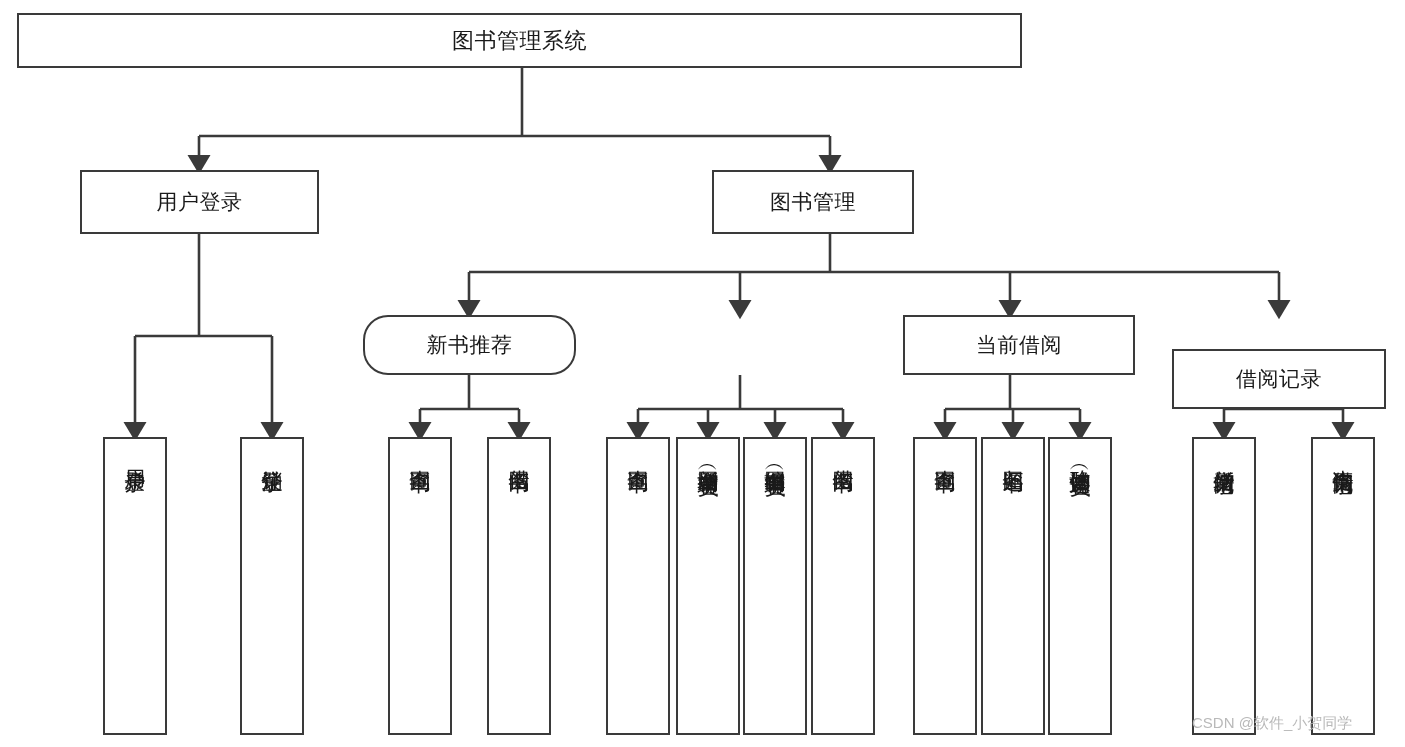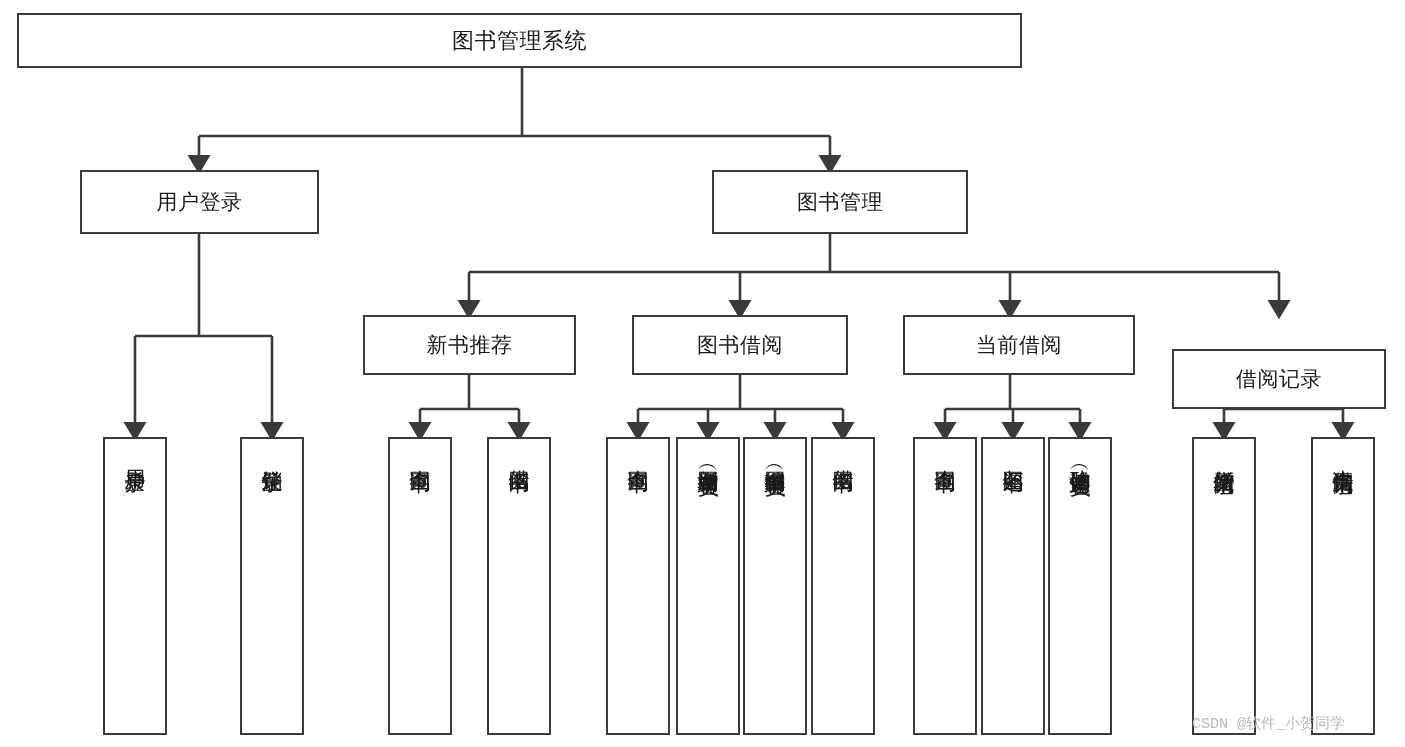--- a/index.html
+++ b/index.html
@@ -60,21 +60,21 @@
     letter-spacing: 1px;
   }
   .node.root .label { font-size: 22px; }
   .watermark {
     position: absolute;
     left: 1192px;
     top: 714px;
     font-size: 15px;
     color: #b9b9b9;
     white-space: nowrap;
-    font-family: Liberation Mono, monospace;
+    font-family: Liberation Sans, sans-serif;
   }
 </style>
 </head>
 <body>
 
 <div id="diagram-root">
 
   <svg class="edges" viewBox="0 0 1405 747" xmlns="http://www.w3.org/2000/svg">
     <defs>
       <marker id="arrowhead" markerWidth="9" markerHeight="9" refX="3.2" refY="4.5" orient="auto" markerUnits="strokeWidth">
@@ -125,29 +125,26 @@
     </g>
   </svg>
 
   <div class="node horiz root" style="left:17px; top:13px; width:1005px; height:55px;">
     <span class="label">图书管理系统</span>
   </div>
 
   <div class="node horiz" style="left:80px; top:170px; width:239px; height:64px;">
     <span class="label">用户登录</span>
   </div>
-  <div class="node horiz" style="left:712px; top:170px; width:256px; height:64px;">
+  <div class="node horiz" style="left:712px; top:170px; width:202px; height:64px;">
     <span class="label">图书管理</span>
   </div>
 
-  <div class="node horiz" style="left:363px; top:315px; width:213px; height:60px;">
+  <div class="node horiz" style="left:363px; top:315px; width:213px; height:60px;border-radius:25px;">
     <span class="label">新书推荐</span>
-  </div>
-  <div class="node horiz" style="left:632px; top:315px; width:216px; height:60px;">
-    <span class="label">图书借阅</span>
   </div>
   <div class="node horiz" style="left:903px; top:315px; width:232px; height:60px;">
     <span class="label">当前借阅</span>
   </div>
   <div class="node horiz" style="left:1172px; top:315px; width:214px; height:60px;margin-top:34px;">
     <span class="label">借阅记录</span>
   </div>
 
   <div class="node vert" style="left:103px; top:437px; width:64px; height:298px;">
     <span class="label">用户登录</span>

